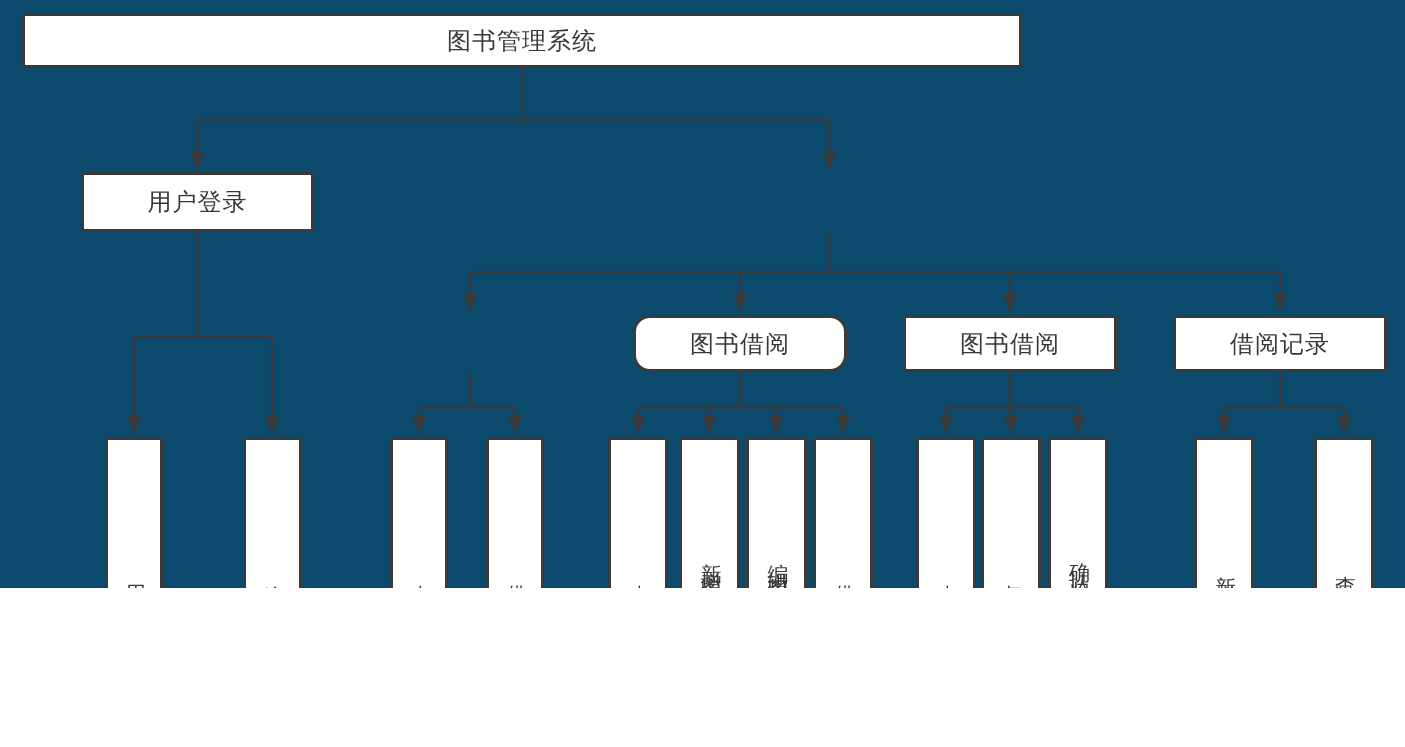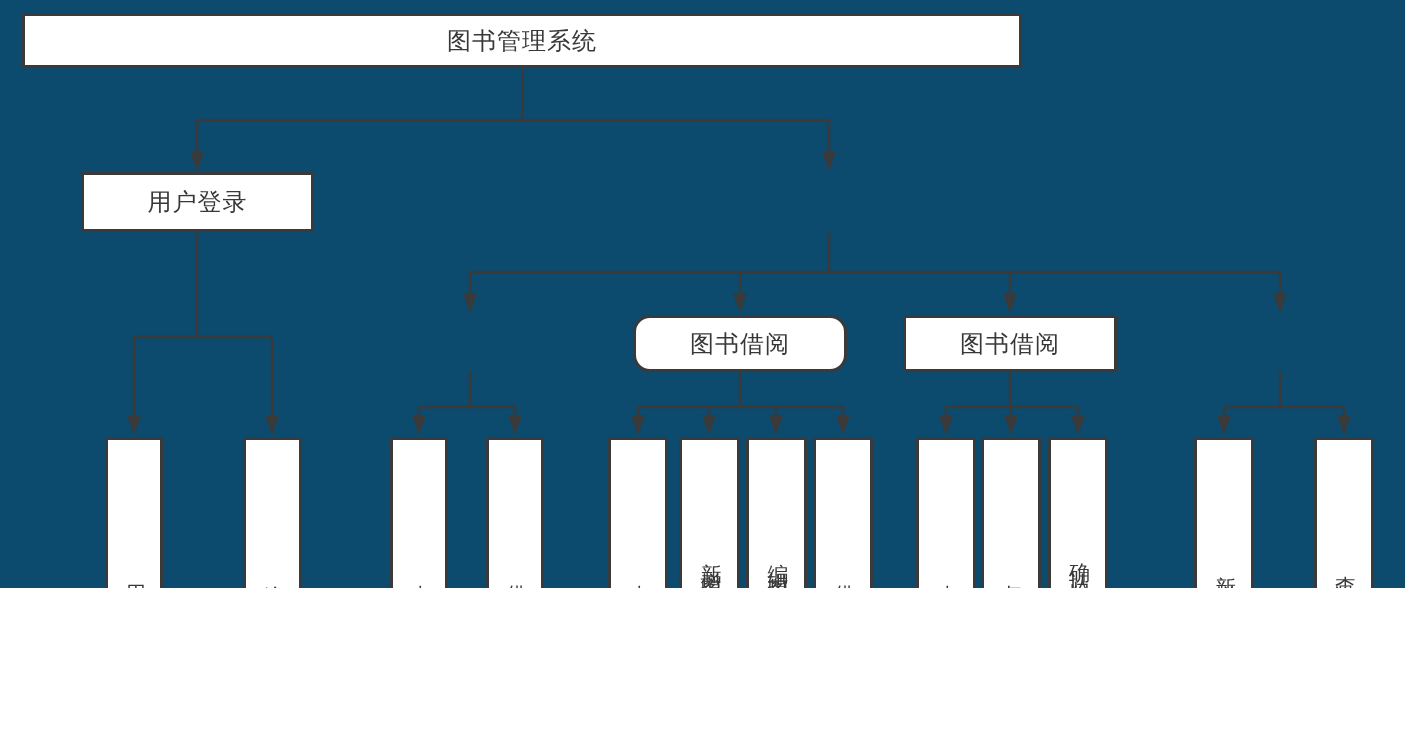--- a/index.html
+++ b/index.html
@@ -105,20 +105,23 @@
   <div class="node h-node" style="left:81px; top:172px; width:233px; height:60px;">
     <span>用户登录</span>
   </div>
 
   <div class="node h-node" style="left:633px; top:315px; width:214px; height:57px;border-radius:17px;">
     <span>图书借阅</span>
   </div>
   <div class="node h-node" style="left:903px; top:315px; width:214px; height:57px;">
     <span>图书借阅</span>
   </div>
+  <div class="node h-node" style="left:1173px; top:315px; width:214px; height:57px;">
+    <span>借阅记录</span>
+  </div>
 
   <div class="node leaf" style="left:105px; top:437px; width:58px; height:298px;">
     <span class="vtext">用户登录</span>
   </div>
   <div class="node leaf" style="left:243px; top:437px; width:59px; height:298px;">
     <span class="vtext">注销登录</span>
   </div>
 
   <div class="node leaf" style="left:390px; top:437px; width:58px; height:298px;">
     <span class="vtext">查询图书</span>

